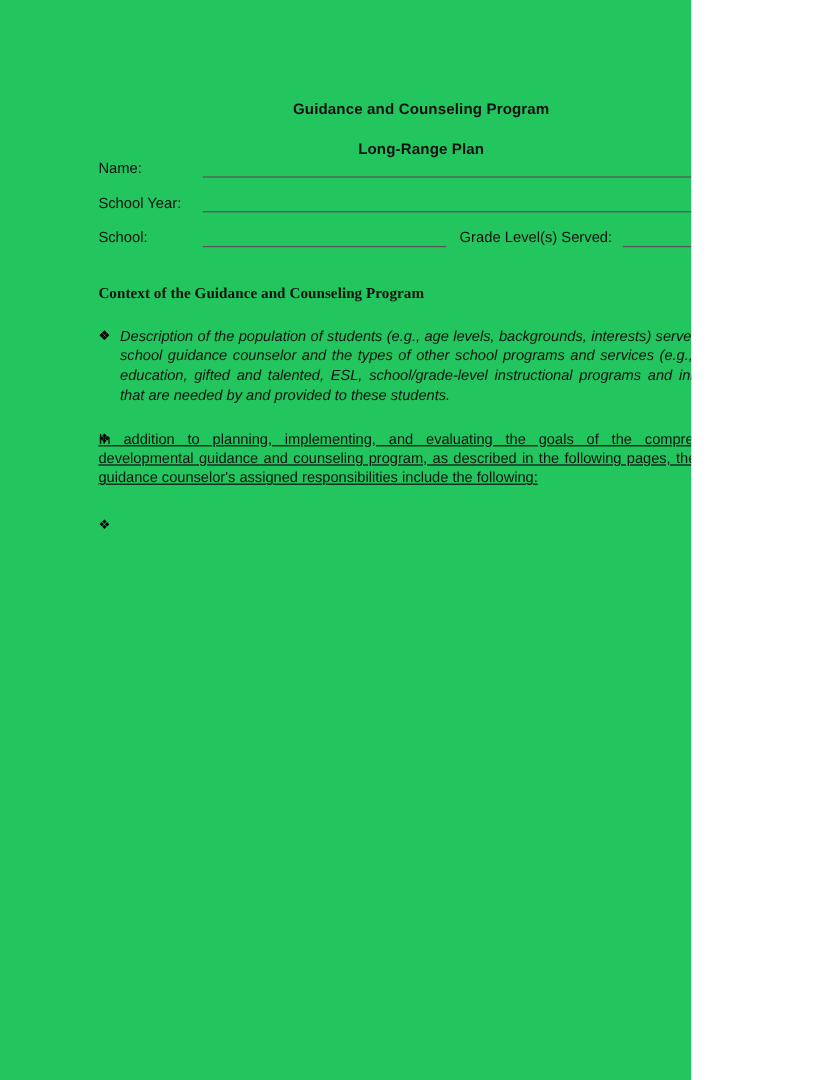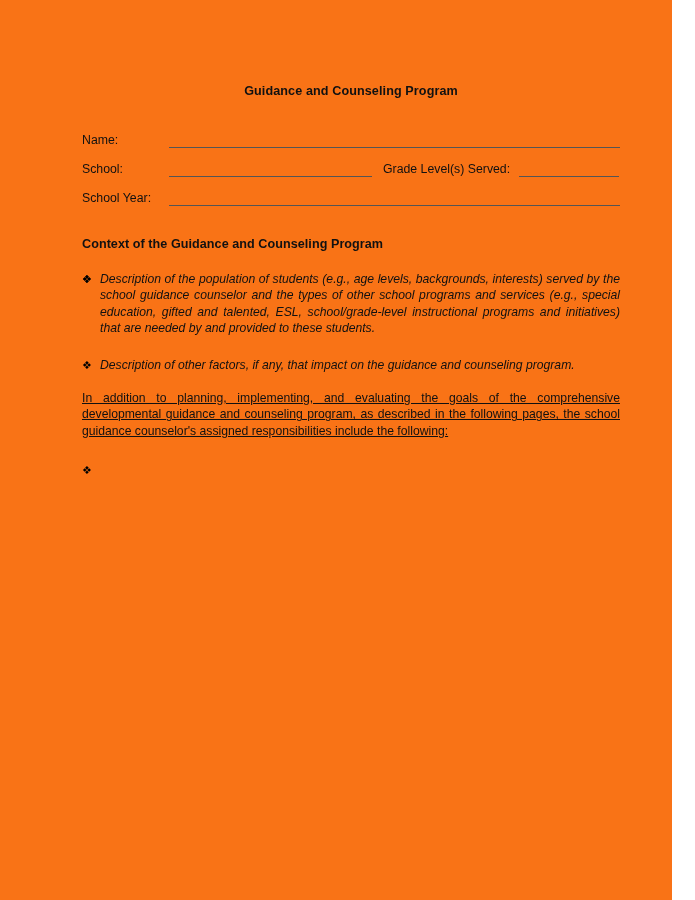--- a/index.html
+++ b/index.html
@@ -14,23 +14,23 @@
     position: relative;
     font-family: "Liberation Sans", sans-serif;
     color: #000000;
     -webkit-font-smoothing: antialiased;
   }
 
   .page {
     position: absolute;
     left: 0;
     top: 0;
-    width: 672px;
+    width: 576px;
     height: 900px;
-    background: #f97316;
+    background: #22c55e;
     overflow: hidden;
   }
 
   
   .content {
     position: absolute;
     left: 82px;
     top: 0;
     width: 538px;
   }
@@ -41,21 +41,20 @@
     font-weight: bold;
     font-size: 12.6px;
     letter-spacing: 0.1px;
     color: #111111;
   }
   .title-1 { margin-top: 84px; }
   .title-2 { margin-top: 19px; }
 
   
   .form-block {
-    margin-top: 33px;
   }
   .form-row {
     display: flex;
     align-items: flex-end;
     height: 17px;
     margin-bottom: 12px;
   }
   .form-label {
     font-size: 12.3px;
     color: #111111;
@@ -93,21 +92,21 @@
     height: 13px;
   }
 
   
   .section-heading {
     font-weight: bold;
     font-size: 12.6px;
     color: #111111;
     letter-spacing: 0.05px;
   }
-  .heading-context { margin-top: 31px; }
+  .heading-context { margin-top: 31px; font-family: Liberation Serif, serif; }
   .heading-roles   { margin-top: 32px; }
 
   
   .bullet-list {
     margin: 0;
     padding: 0;
     list-style: none;
   }
   .bullet-item {
     position: relative;
@@ -144,56 +143,56 @@
     text-decoration: underline;
   }
 </style>
 </head>
 <body>
 
 <div class="page">
   <div class="content">
 
     <div class="doc-title title-1">Guidance and Counseling Program</div>
+    <div class="doc-title title-2">Long-Range Plan</div>
 
     <div class="form-block">
 
       <div class="form-row">
         <span class="form-label label-w">Name:</span>
+        <span class="rule"></span>
+      </div>
+
+      <div class="form-row">
+        <span class="form-label label-w">School Year:</span>
         <span class="rule"></span>
       </div>
 
       <div class="form-row">
         <span class="form-label label-w">School:</span>
         <span class="rule-fixed-school"></span>
         <span class="gap-school"></span>
         <span class="label-grade">Grade Level(s) Served:</span>
         <span class="rule-grade"></span>
       </div>
 
-      <div class="form-row">
-        <span class="form-label label-w">School Year:</span>
-        <span class="rule"></span>
-      </div>
-
     </div>
 
     <div class="section-heading heading-context">Context of the Guidance and Counseling Program</div>
 
     <ul class="bullet-list">
       <li class="bullet-item bullet-gap-1">
         <span class="marker">❖</span>
       </li>
       <li class="bullet-item bullet-gap">
         <span class="marker">❖</span>
         <span>Description of the population of students (e.g., age levels, backgrounds, interests) served by the school guidance counselor and the types of other school programs and services (e.g., special education, gifted and talented, ESL, school/grade-level instructional programs and initiatives) that are needed by and provided to these students.</span>
       </li>
       <li class="bullet-item bullet-gap">
         <span class="marker">❖</span>
-        <span>Description of other factors, if any, that impact on the guidance and counseling program.</span>
       </li>
     </ul>
 
 
     <p class="body-para">In addition to planning, implementing, and evaluating the goals of the comprehensive developmental guidance and counseling program, as described in the following pages, the school guidance counselor's assigned responsibilities include the following:</p>
 
     <ul class="bullet-list">
       <li class="bullet-item bullet-empty">
         <span class="marker">❖</span>
         <span></span>

